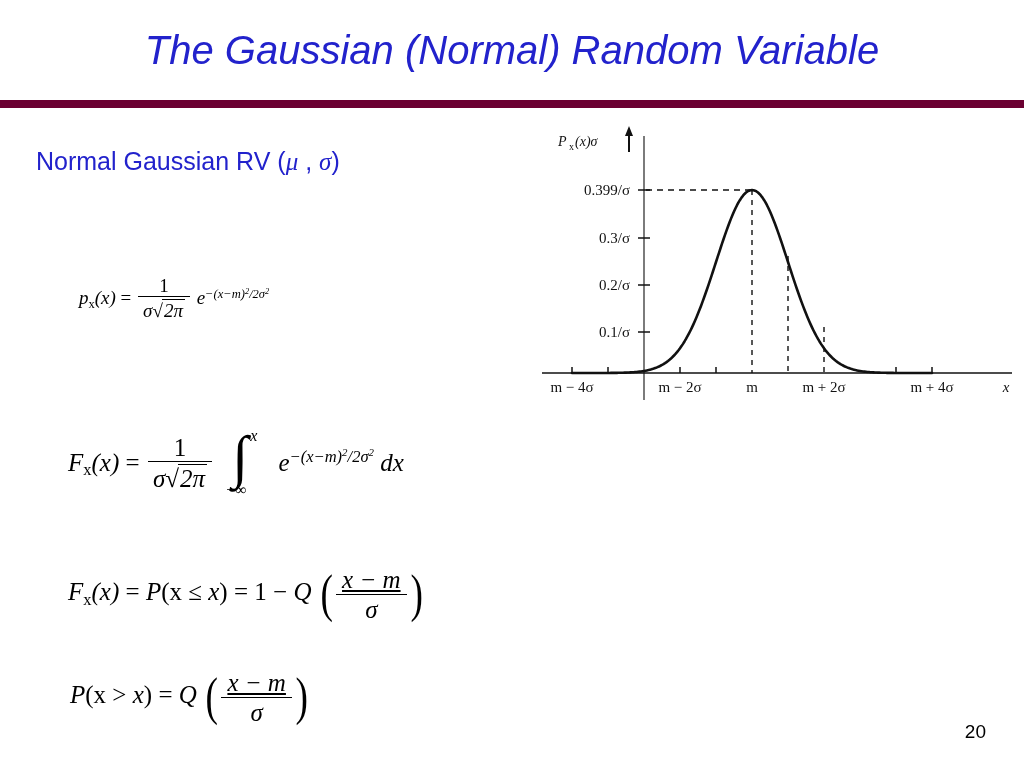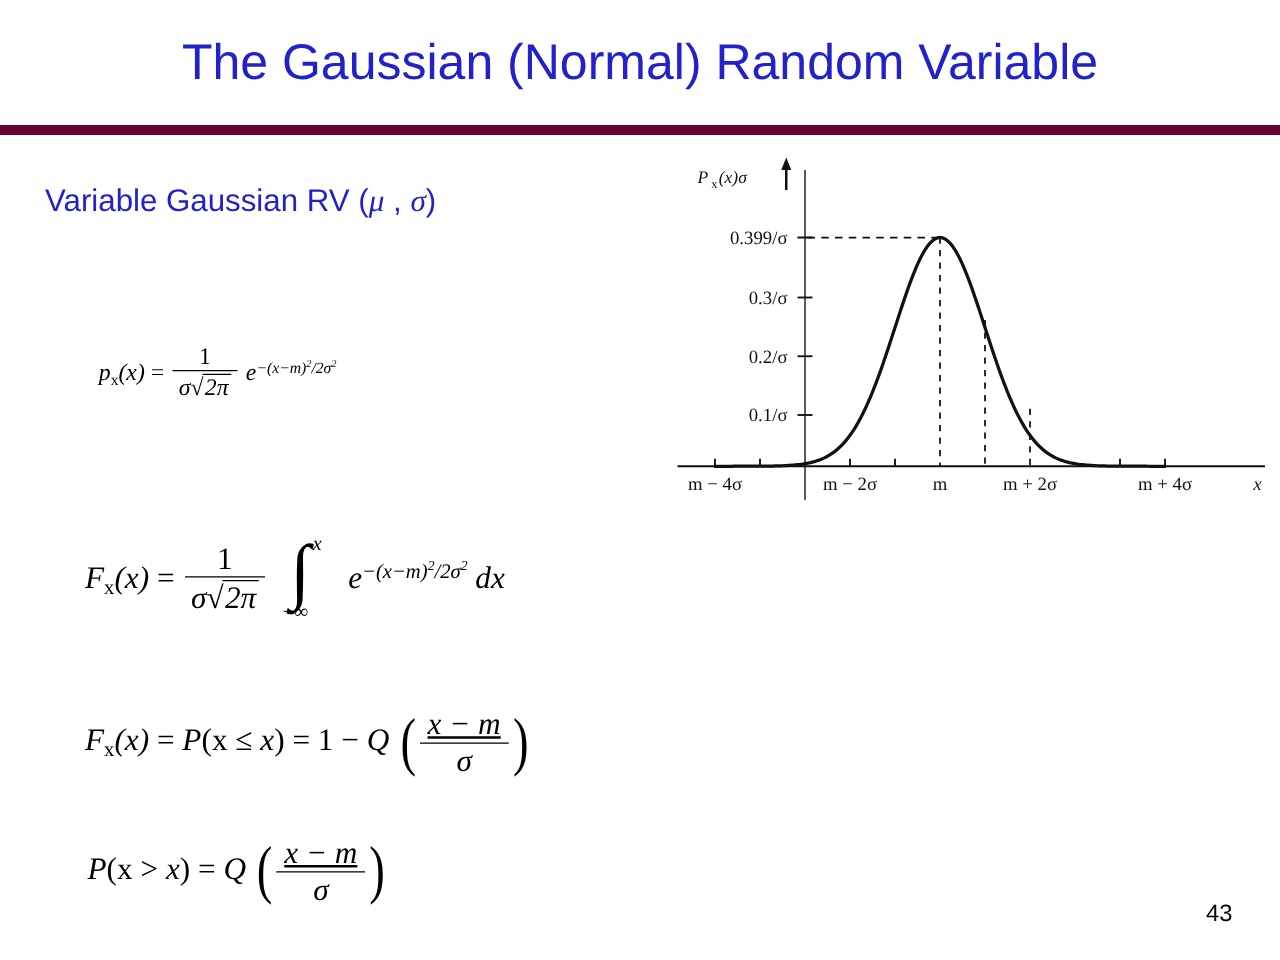--- a/index.html
+++ b/index.html
@@ -23,20 +23,21 @@
     top: 26px;
     width: 1024px;
     text-align: center;
     color: #2222CC;
     font-family: "Liberation Sans", sans-serif;
     font-size: 40px;
     font-weight: normal;
     letter-spacing: 0px;
     line-height: 48px;
     white-space: nowrap;
+    font-style: italic;
   }
 
   
   #title-rule {
     position: absolute;
     left: 0;
     top: 100px;
     width: 1024px;
     height: 8px;
     background: #6B0032;
@@ -201,21 +202,21 @@
   }
 </style>
 </head>
 <body>
 
 <div id="slide-title">The Gaussian (Normal) Random Variable</div>
 
 <div id="title-rule"></div>
 
 <div id="subtitle">
-  <span>Variable Gaussian RV (</span><span class="greek">μ</span><span> , </span><span class="greek">σ</span><span>)</span>
+  <span>Normal Gaussian RV (</span><span class="greek">μ</span><span> , </span><span class="greek">σ</span><span>)</span>
 </div>
 
 <div class="math m1">
   <span>p</span><span class="sub">x</span><span>(x)</span>
   <span class="up">=</span>
   <span class="frac">
     <span class="num">1</span>
     <span class="den"><span>σ</span><span class="radical">√</span><span class="sqrt">2π</span></span>
   </span>
   <span>e</span><span class="sup"><span>−(x−m)</span><span class="sup">2</span><span>/2σ</span><span class="sup">2</span></span>
@@ -306,13 +307,13 @@
     <line x1="118" y1="66" x2="224" y2="66" stroke="#111" stroke-width="1.4" stroke-dasharray="6,5"></line>
 
     <line x1="224" y1="66" x2="224" y2="249" stroke="#111" stroke-width="1.4" stroke-dasharray="5,5"></line>
     <line x1="260" y1="132" x2="260" y2="249" stroke="#111" stroke-width="1.4" stroke-dasharray="5,5"></line>
     <line x1="296" y1="203" x2="296" y2="249" stroke="#111" stroke-width="1.4" stroke-dasharray="5,5"></line>
 
     <path id="gauss-curve" fill="none" stroke="#111111" stroke-width="2.6" stroke-linecap="round" stroke-linejoin="round" d="M44.00,249.00 L45.50,249.00 L47.00,249.00 L48.50,249.00 L50.00,249.00 L51.50,249.00 L53.00,249.00 L54.50,249.00 L56.00,249.00 L57.50,249.00 L59.00,248.99 L60.50,248.99 L62.00,248.99 L63.50,248.99 L65.00,248.99 L66.50,248.99 L68.00,248.98 L69.50,248.98 L71.00,248.98 L72.50,248.97 L74.00,248.97 L75.50,248.96 L77.00,248.96 L78.50,248.95 L80.00,248.94 L81.50,248.93 L83.00,248.91 L84.50,248.90 L86.00,248.88 L87.50,248.86 L89.00,248.84 L90.50,248.81 L92.00,248.78 L93.50,248.74 L95.00,248.70 L96.50,248.65 L98.00,248.60 L99.50,248.54 L101.00,248.47 L102.50,248.38 L104.00,248.29 L105.50,248.19 L107.00,248.07 L108.50,247.94 L110.00,247.78 L111.50,247.61 L113.00,247.42 L114.50,247.21 L116.00,246.97 L117.50,246.70 L119.00,246.40 L120.50,246.07 L122.00,245.69 L123.50,245.28 L125.00,244.83 L126.50,244.33 L128.00,243.77 L129.50,243.16 L131.00,242.50 L132.50,241.76 L134.00,240.96 L135.50,240.09 L137.00,239.13 L138.50,238.10 L140.00,236.97 L141.50,235.76 L143.00,234.44 L144.50,233.03 L146.00,231.50 L147.50,229.86 L149.00,228.11 L150.50,226.24 L152.00,224.24 L153.50,222.11 L155.00,219.85 L156.50,217.45 L158.00,214.92 L159.50,212.24 L161.00,209.43 L162.50,206.47 L164.00,203.38 L165.50,200.14 L167.00,196.76 L168.50,193.24 L170.00,189.60 L171.50,185.82 L173.00,181.92 L174.50,177.90 L176.00,173.78 L177.50,169.55 L179.00,165.23 L180.50,160.83 L182.00,156.35 L183.50,151.82 L185.00,147.25 L186.50,142.64 L188.00,138.02 L189.50,133.40 L191.00,128.79 L192.50,124.22 L194.00,119.70 L195.50,115.25 L197.00,110.88 L198.50,106.62 L200.00,102.49 L201.50,98.49 L203.00,94.65 L204.50,90.99 L206.00,87.53 L207.50,84.27 L209.00,81.24 L210.50,78.45 L212.00,75.91 L213.50,73.65 L215.00,71.66 L216.50,69.95 L218.00,68.55 L219.50,67.45 L221.00,66.66 L222.50,66.19 L224.00,66.03 L225.50,66.19 L227.00,66.66 L228.50,67.45 L230.00,68.55 L231.50,69.95 L233.00,71.66 L234.50,73.65 L236.00,75.91 L237.50,78.45 L239.00,81.24 L240.50,84.27 L242.00,87.53 L243.50,90.99 L245.00,94.65 L246.50,98.49 L248.00,102.49 L249.50,106.62 L251.00,110.88 L252.50,115.25 L254.00,119.70 L255.50,124.22 L257.00,128.79 L258.50,133.40 L260.00,138.02 L261.50,142.64 L263.00,147.25 L264.50,151.82 L266.00,156.35 L267.50,160.83 L269.00,165.23 L270.50,169.55 L272.00,173.78 L273.50,177.90 L275.00,181.92 L276.50,185.82 L278.00,189.60 L279.50,193.24 L281.00,196.76 L282.50,200.14 L284.00,203.38 L285.50,206.47 L287.00,209.43 L288.50,212.24 L290.00,214.92 L291.50,217.45 L293.00,219.85 L294.50,222.11 L296.00,224.24 L297.50,226.24 L299.00,228.11 L300.50,229.86 L302.00,231.50 L303.50,233.03 L305.00,234.44 L306.50,235.76 L308.00,236.97 L309.50,238.10 L311.00,239.13 L312.50,240.09 L314.00,240.96 L315.50,241.76 L317.00,242.50 L318.50,243.16 L320.00,243.77 L321.50,244.33 L323.00,244.83 L324.50,245.28 L326.00,245.69 L327.50,246.07 L329.00,246.40 L330.50,246.70 L332.00,246.97 L333.50,247.21 L335.00,247.42 L336.50,247.61 L338.00,247.78 L339.50,247.94 L341.00,248.07 L342.50,248.19 L344.00,248.29 L345.50,248.38 L347.00,248.47 L348.50,248.54 L350.00,248.60 L351.50,248.65 L353.00,248.70 L354.50,248.74 L356.00,248.78 L357.50,248.81 L359.00,248.84 L360.50,248.86 L362.00,248.88 L363.50,248.90 L365.00,248.91 L366.50,248.93 L368.00,248.94 L369.50,248.95 L371.00,248.96 L372.50,248.96 L374.00,248.97 L375.50,248.97 L377.00,248.98 L378.50,248.98 L380.00,248.98 L381.50,248.99 L383.00,248.99 L384.50,248.99 L386.00,248.99 L387.50,248.99 L389.00,248.99 L390.50,249.00 L392.00,249.00 L393.50,249.00 L395.00,249.00 L396.50,249.00 L398.00,249.00 L399.50,249.00 L401.00,249.00 L402.50,249.00 L404.00,249.00"></path>
   </svg>
 </div>
 
-<div id="page-number">43</div>
+<div id="page-number">20</div>
 
 </body></html>

